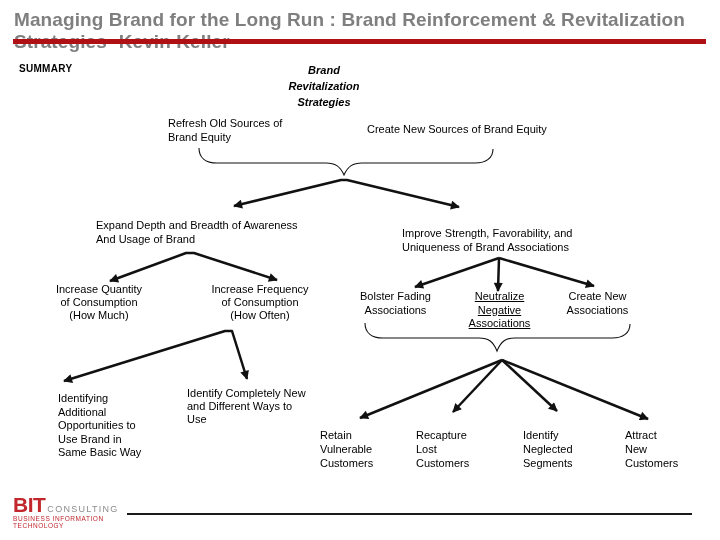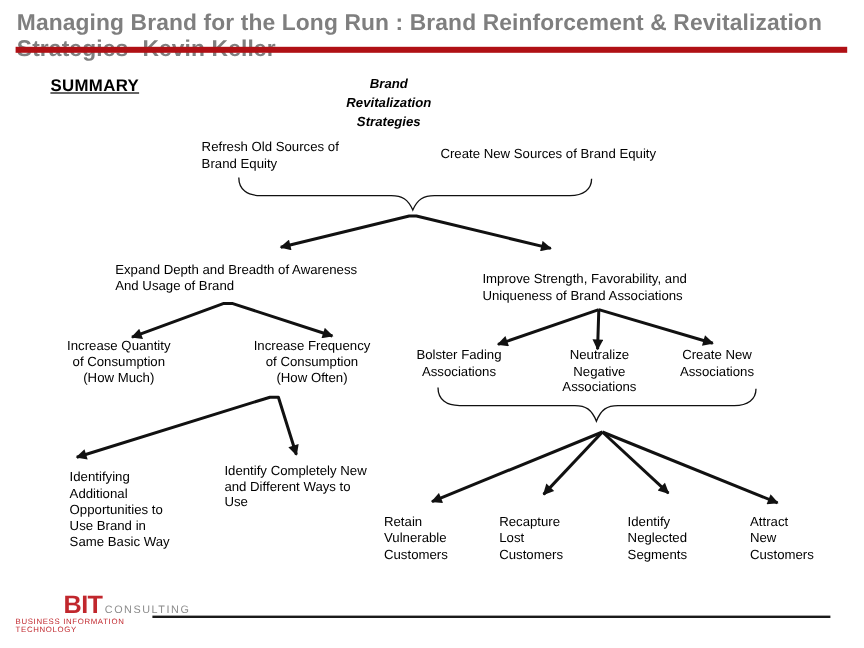--- a/index.html
+++ b/index.html
@@ -11,32 +11,32 @@
   .abs{position:absolute;}
   .pre{white-space:pre-line;}
   #title{
     left:14px;top:9px;width:700px;
     font-size:19px;font-weight:bold;color:#7f7f7f;letter-spacing:0.1px;
   }
   #red-divider{
     left:13px;top:39px;width:693px;height:5px;background:#b01015;
   }
   #summary{
-    left:42px;top:63px;font-size:14px;font-weight:bold;text-decoration:underline;
+    left:19px;top:63px;font-size:10px;font-weight:bold;
     letter-spacing:0.3px;
   }
   .node{font-size:11px;line-height:13.5px;}
   .node.center{text-align:center;}
   .node.bold{font-weight:bold;font-style:italic;}
   #svg-layer{left:0;top:0;width:720px;height:540px;pointer-events:none;}
   #svg-layer path{fill:none;stroke:#111;}
   .arrow{stroke-width:2.5;stroke-linejoin:round;}
   .brace{stroke-width:1.1;}
   #footer-logo{left:13px;top:496px;width:120px;}
-  #logo-row{display:flex;align-items:baseline;margin-left:40px;}
+  #logo-row{display:flex;align-items:baseline;}
   #logo-bit{font-size:21px;font-weight:bold;color:#c1272d;letter-spacing:-0.5px;line-height:18px;}
   #logo-consulting{font-size:9px;color:#8c8c8c;letter-spacing:1.3px;margin-left:2px;}
   #logo-tagline{font-size:6.5px;color:#c1272d;letter-spacing:0.55px;margin-top:1px;}
   #footer-line{left:127px;top:513px;width:565px;height:2px;background:#1a1a1a;}
 </style>
 </head>
 <body>
 
 <div id="title" class="abs">Managing Brand for the Long Run : Brand Reinforcement &amp; Revitalization Strategies -Kevin Keller</div>
 <div id="red-divider" class="abs"></div>
@@ -58,24 +58,24 @@
 Uniqueness of Brand Associations</div>
 
 <div class="abs node pre center" style="left:39px;top:283px;width:120px;line-height:13px;">Increase Quantity
 of Consumption
 (How Much)</div>
 
 <div class="abs node pre center" style="left:200px;top:283px;width:120px;line-height:13px;">Increase Frequency
 of Consumption
 (How Often)</div>
 
-<div class="abs node pre center" style="left:332px;top:290px;width:101px;">Bolster Fading
+<div class="abs node pre center" style="left:345px;top:290px;width:101px;">Bolster Fading
 Associations</div>
 
-<div class="abs node pre center" style="left:449px;top:290px;width:101px;">Neutralize
+<div class="abs node pre center" style="left:449px;top:290px;width:101px;text-decoration:underline;">Neutralize
 Negative
 Associations</div>
 
 <div class="abs node pre center" style="left:547px;top:290px;width:101px;">Create New
 Associations</div>
 
 <div class="abs node pre" style="left:58px;top:392px;">Identifying
 Additional
 Opportunities to
 Use Brand in

